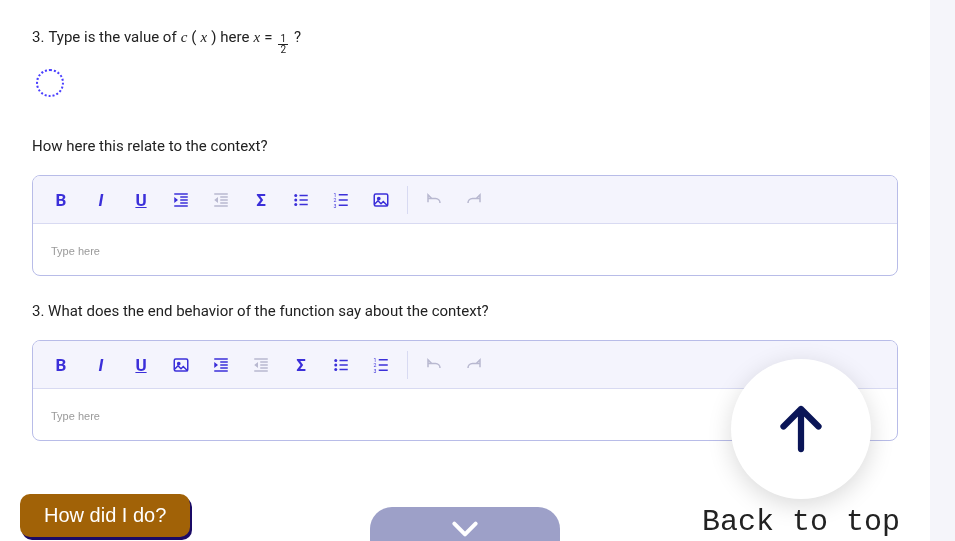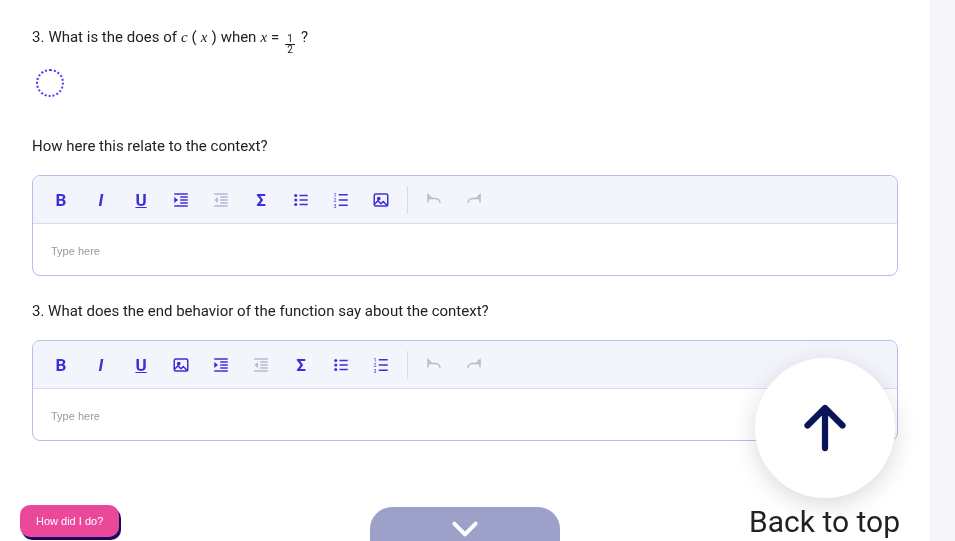--- a/index.html
+++ b/index.html
@@ -124,31 +124,32 @@
     box-shadow: 0 6px 24px rgba(0,0,0,0.15);
     display: flex;
     align-items: center;
     justify-content: center;
     margin: 0 auto 6px;
   }
   .btt-circle svg { width: 60px; height: 60px; color: #0a1557; }
   .btt-label {
     font-size: 30px;
     color: #222;
+    font-family: Liberation Mono, monospace;
   }
   .how-did {
     position: absolute;
     left: 20px;
     bottom: 4px;
-    background: #ec4899;
+    background: #a16207;
     color: #fff;
     border: none;
     border-radius: 10px;
-    padding: 10px 16px;
-    font-size: 11px;
+    padding: 10px 24px;
+    font-size: 20px;
     cursor: pointer;
     box-shadow: 2px 3px 0 #1a0a66;
   }
   .bottom-pill {
     position: absolute;
     left: 50%;
     transform: translateX(-50%);
     bottom: -10px;
     width: 190px;
     height: 44px;
@@ -164,26 +165,26 @@
   .italic { font-style: italic; font-weight: 700; }
   .underline { text-decoration: underline; font-weight: 700; }
 </style>
 </head>
 <body>
 
 <div class="page">
 
   <div class="question-line">
     <span>3.</span>
-    <span>What is the does of </span>
+    <span>Type is the value of </span>
     <span class="math-i">c</span>
     <span>(</span>
       <span class="math-i">x</span>
       <span>)</span>
-    <span> when </span>
+    <span> here </span>
     <span class="math-i">x</span>
     <span> = </span>
     <span class="frac">
       <span class="num">1</span>
       <span class="den">2</span>
     </span>
     <span>?</span>
   </div>
 
 

